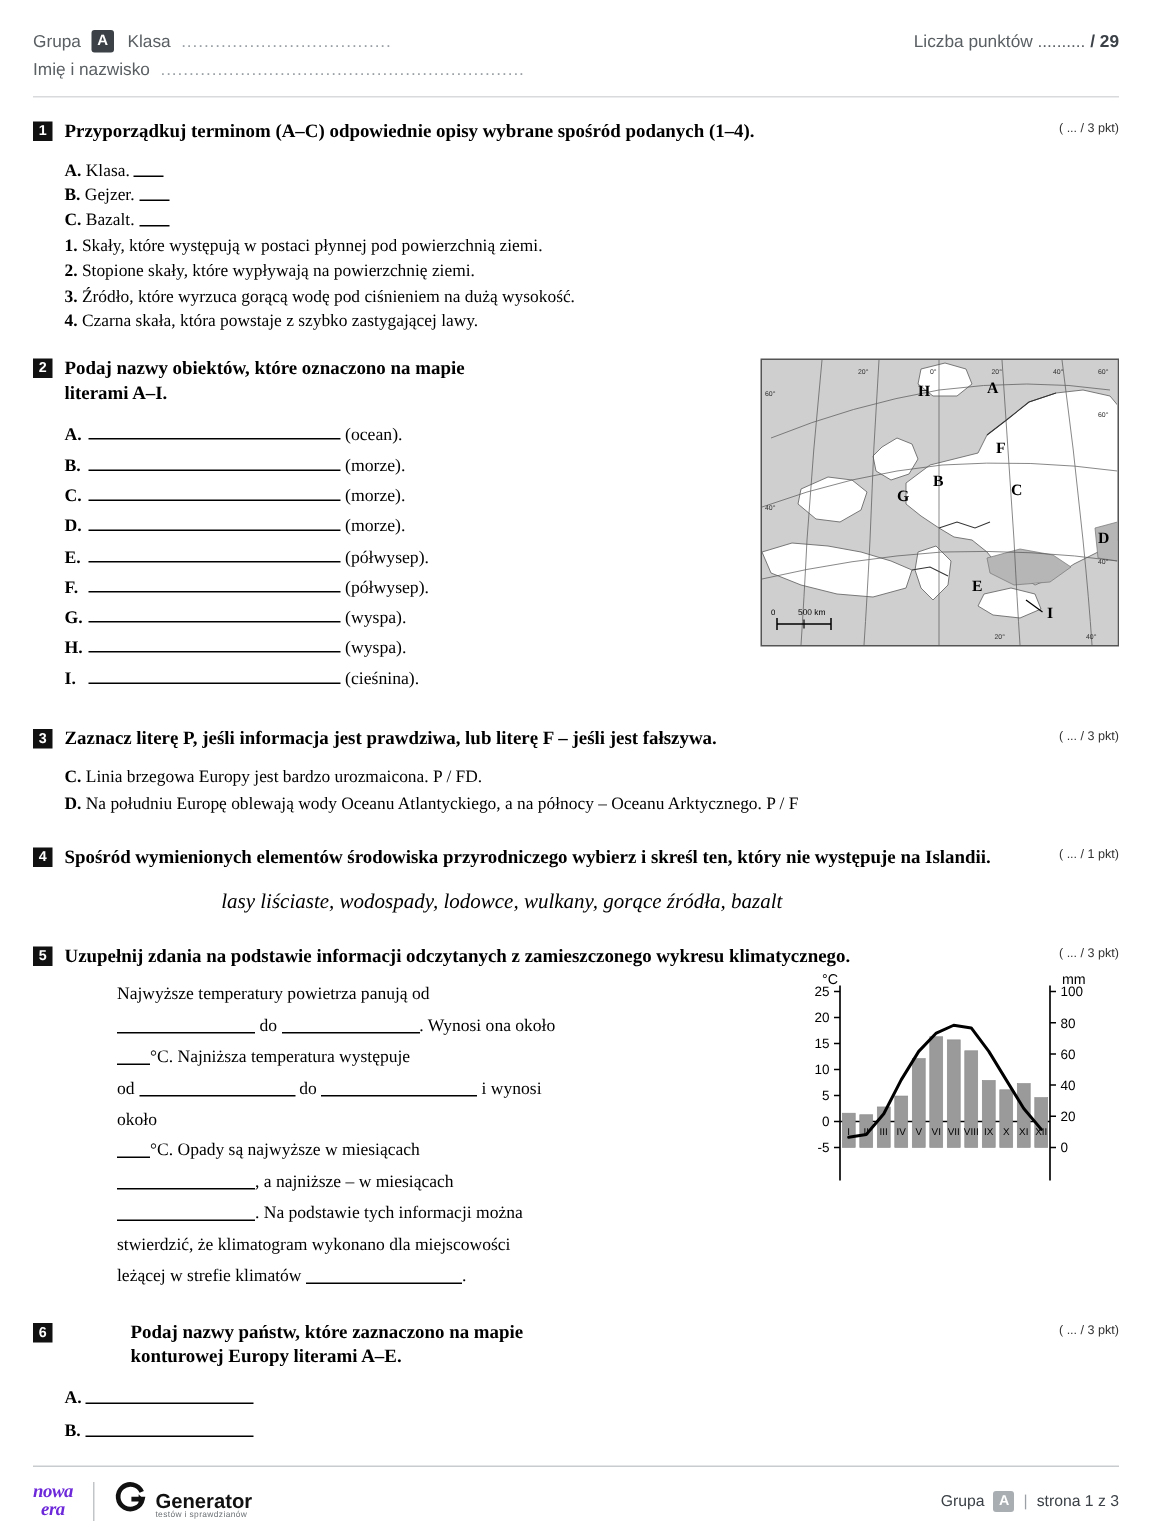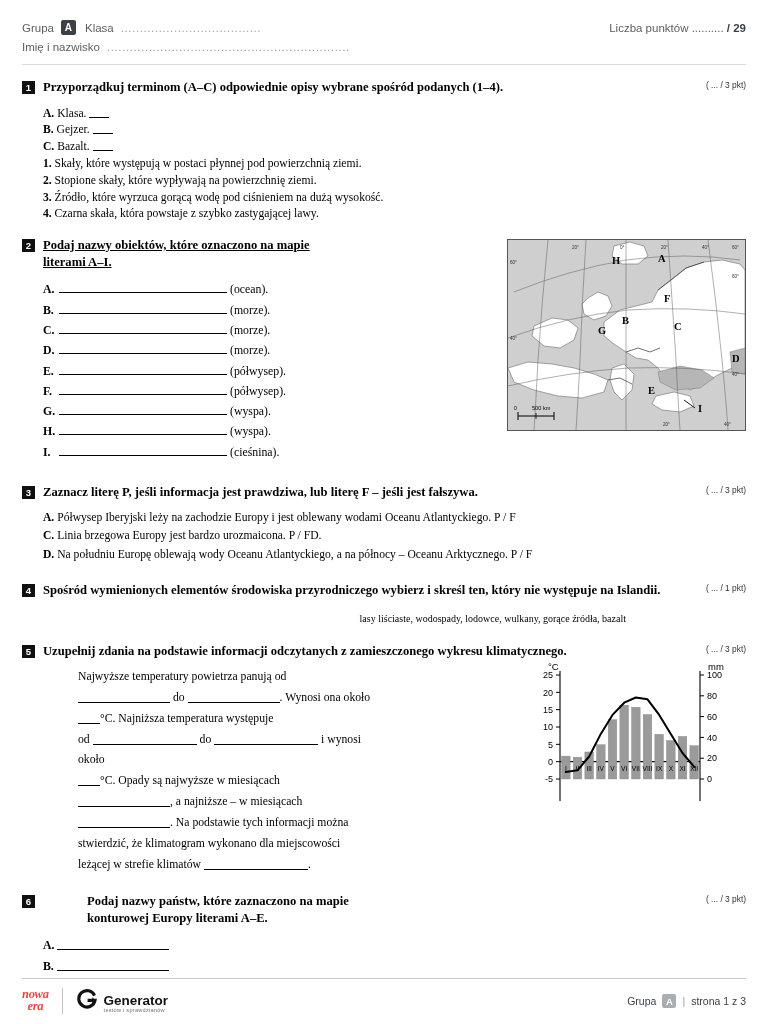--- a/index.html
+++ b/index.html
@@ -70,21 +70,21 @@
     width: 239px; height: 192px;
     border: 1px solid #555; background: #fff; overflow: hidden;
   }
 
   
   .tf { font-size: 11.6px; line-height: 1.62; }
   .tf b { font-weight: bold; }
 
   
   .center-ital {
-    text-align: right; font-size: 10px;
+    text-align: center; font-style: italic; font-size: 14px;
     margin-top: 14px; margin-left: 21px;
   }
 
   
   .t5-wrap { display: flex; align-items: flex-start; margin-top: 8px; }
   .t5-text {
     width: 300px; margin-left: 56px; font-size: 11.7px; line-height: 1.78;
   }
   .bl { display: inline-block; border-bottom: 1.1px solid #000; height: 12px; vertical-align: -2px; }
   .bl-xs { width: 22px; }
@@ -97,21 +97,21 @@
   .t6-line { width: 112px; border-bottom: 1.4px solid #000; display: inline-block; height: 12px; margin-left: 3px; vertical-align: -1px; }
 
   
   .footer {
     position: absolute; left: 22px; right: 22px; bottom: 10px;
   }
   .footer-rule { border-top: 1px solid #c9cccf; margin-bottom: 9px; }
   .footer-row { display: flex; align-items: center; }
   .logo-nowaera {
     font-family: "Liberation Serif", serif; font-style: italic; font-weight: bold;
-    font-size: 12.5px; line-height: 0.95; color: #ef4444; letter-spacing: -0.3px;
+    font-size: 12.5px; line-height: 0.95; color: #6d28d9; letter-spacing: -0.3px;
     text-align: center;
   }
   .logo-sep { width: 1px; height: 26px; background: #c2c5c8; margin: 0 13px; }
   .gen-wrap { display: flex; align-items: flex-end; }
   .gen-mark { margin-right: 6px; }
   .gen-txt { line-height: 1.05; }
   .gen-title { font-family: "Liberation Sans", sans-serif; font-weight: bold; font-size: 13.5px; color: #111; }
   .gen-sub { font-family: "Liberation Sans", sans-serif; font-size: 5.6px; color: #6d7276; letter-spacing: 0.25px; }
   .footer-right {
     margin-left: auto; display: flex; align-items: center;
@@ -184,21 +184,21 @@
       <div class="opt">
         <b>4.</b>
         <span>Czarna skała, która powstaje z szybko zastygającej lawy.</span>
       </div>
     </div>
   </div>
 
   <div class="task" style="margin-top:14px;">
     <div class="task-head">
       <div class="num">2</div>
-      <div class="title" style="max-width:280px;text-decoration:underline;">Podaj nazwy obiektów, które oznaczono na mapie literami A–I.</div>
+      <div class="title" style="max-width:280px;">Podaj nazwy obiektów, które oznaczono na mapie literami A–I.</div>
     </div>
     <div class="pts">( ... / 4 pkt)</div>
 
     <div class="body" style="margin-top:9px;">
       <div class="ans-row">
         <span class="ans-letter">A.</span>
         <span class="ans-line"></span>
         <span class="ans-tail">(ocean).</span>
       </div>
       <div class="ans-row">
@@ -318,25 +318,20 @@
     </div>
   </div>
 
   <div class="task" style="margin-top:22px;">
     <div class="task-head">
       <div class="num">3</div>
       <div class="title">Zaznacz literę P, jeśli informacja jest prawdziwa, lub literę F – jeśli jest fałszywa.</div>
     </div>
     <div class="pts">( ... / 3 pkt)</div>
     <div class="body tf" style="margin-top:8px;">
-      <div>
-        <b>A.</b>
-        <span>Półwysep Iberyjski leży na zachodzie Europy i jest oblewany wodami Oceanu Atlantyckiego.</span>
-        <span>P / F</span>
-      </div>
       <div>
         <b>C.</b>
         <span>Linia brzegowa Europy jest bardzo urozmaicona.</span>
         <span>P / FD.</span>
       </div>
       <div>
         <b>D.</b>
         <span>Na południu Europę oblewają wody Oceanu Atlantyckiego, a na północy – Oceanu Arktycznego.</span>
         <span>P / F</span>
       </div>

